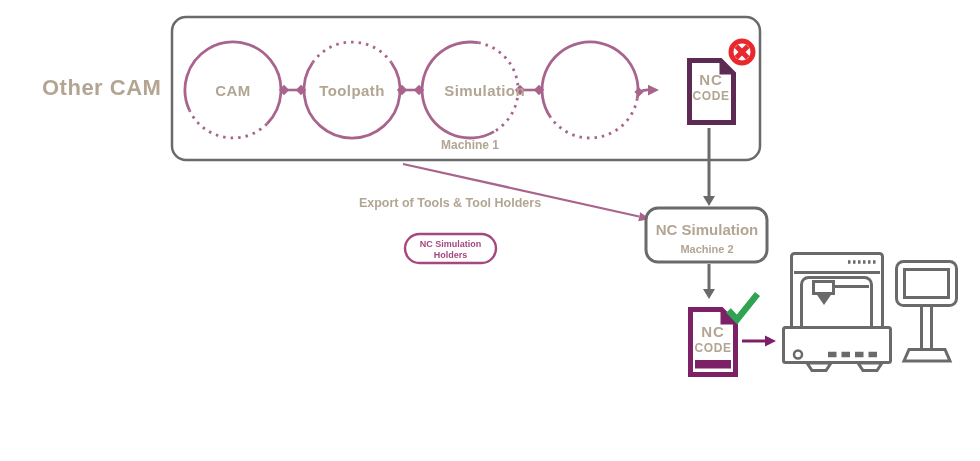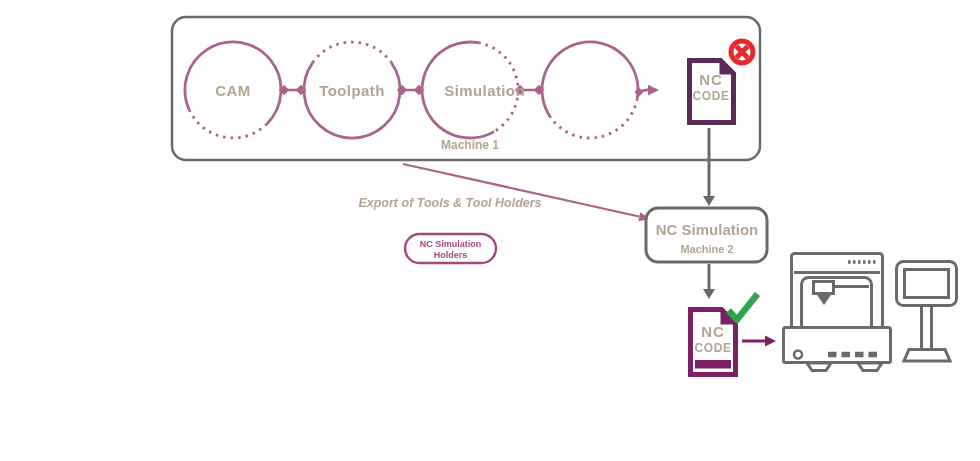--- a/index.html
+++ b/index.html
@@ -11,21 +11,21 @@
   svg{position:absolute;left:0;top:0;}
   .txt{position:absolute;font-weight:bold;color:var(--beige);text-align:center;white-space:nowrap;}
   .t-othercam{left:42px;top:75px;width:124px;font-size:22px;letter-spacing:0.5px;text-align:left;}
   .t-stage{top:82px;width:110px;font-size:15px;letter-spacing:0.4px;}
   .t-cam{left:178px;} .t-toolpath{left:297px;} .t-sim{left:415px;text-align:right;} .t-pp{left:535px;}
   .t-m1{left:420px;top:138px;width:100px;font-size:12px;}
   .t-nc{width:50px;font-size:15px;letter-spacing:1px;line-height:15px;}
   .t-code{width:50px;font-size:12px;letter-spacing:0.6px;line-height:8px;}
   .t-nc1{left:686px;top:72px;} .t-code1{left:686px;top:92px;}
   .t-nc2{left:688px;top:324px;} .t-code2{left:688px;top:344px;}
-  .t-export{left:330px;width:240px;font-size:12.5px;line-height:15px;font-style:italic;}
+  .t-export{left:330px;width:240px;font-size:12.5px;line-height:15px;}
   .t-export1{top:196px;} .t-export2{top:212px;}
   .t-pill{left:405px;width:91px;font-size:9px;line-height:10px;color:var(--pill);}
   .t-pill1{top:239px;} .t-pill2{top:250px;}
   .t-simbox-title{left:646px;top:221px;width:122px;font-size:15px;}
   .t-simbox-cap{left:646px;top:243px;width:122px;font-size:11px;}
 </style>
 </head>
 <body>
 
 <div class="stage-wrap">
@@ -143,20 +143,21 @@
     </g>
 
     <g fill="none" style="stroke:var(--gray)" stroke-width="3">
       <rect x="896.5" y="261.5" width="60" height="44" rx="7"></rect>
       <rect x="904.5" y="269.5" width="44" height="28"></rect>
       <rect x="921.5" y="305.5" width="10" height="44"></rect>
       <path d="M909,349.5 H945 L950,361 H904 Z"></path>
     </g>
   </svg>
 
+  <div class="txt t-othercam">Other CAM</div>
 
   <div class="txt t-stage t-cam">CAM</div>
   <div class="txt t-stage t-toolpath">Toolpath</div>
   <div class="txt t-stage t-sim">Simulation</div>
 
   <div class="txt t-m1">Machine 1</div>
 
   <div class="txt t-nc t-nc1">NC</div>
   <div class="txt t-code t-code1">CODE</div>
 

